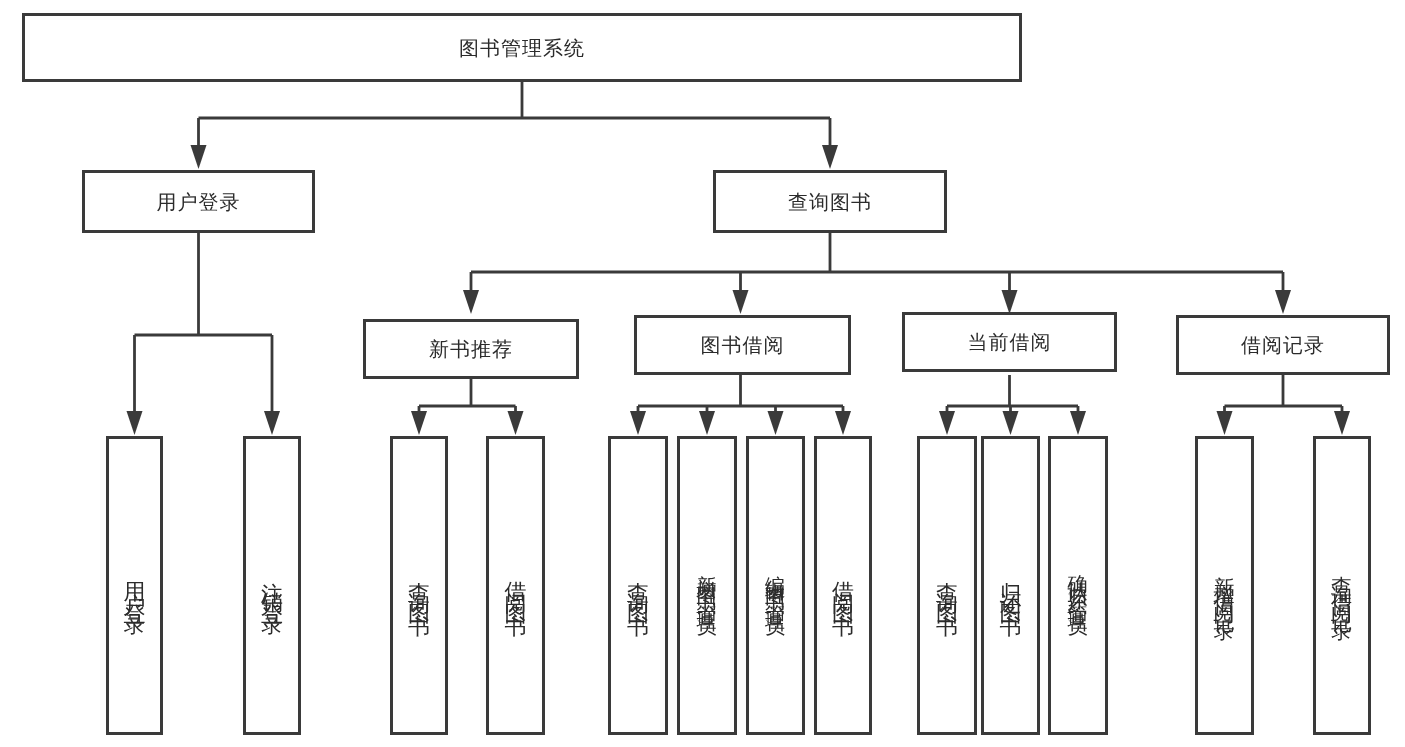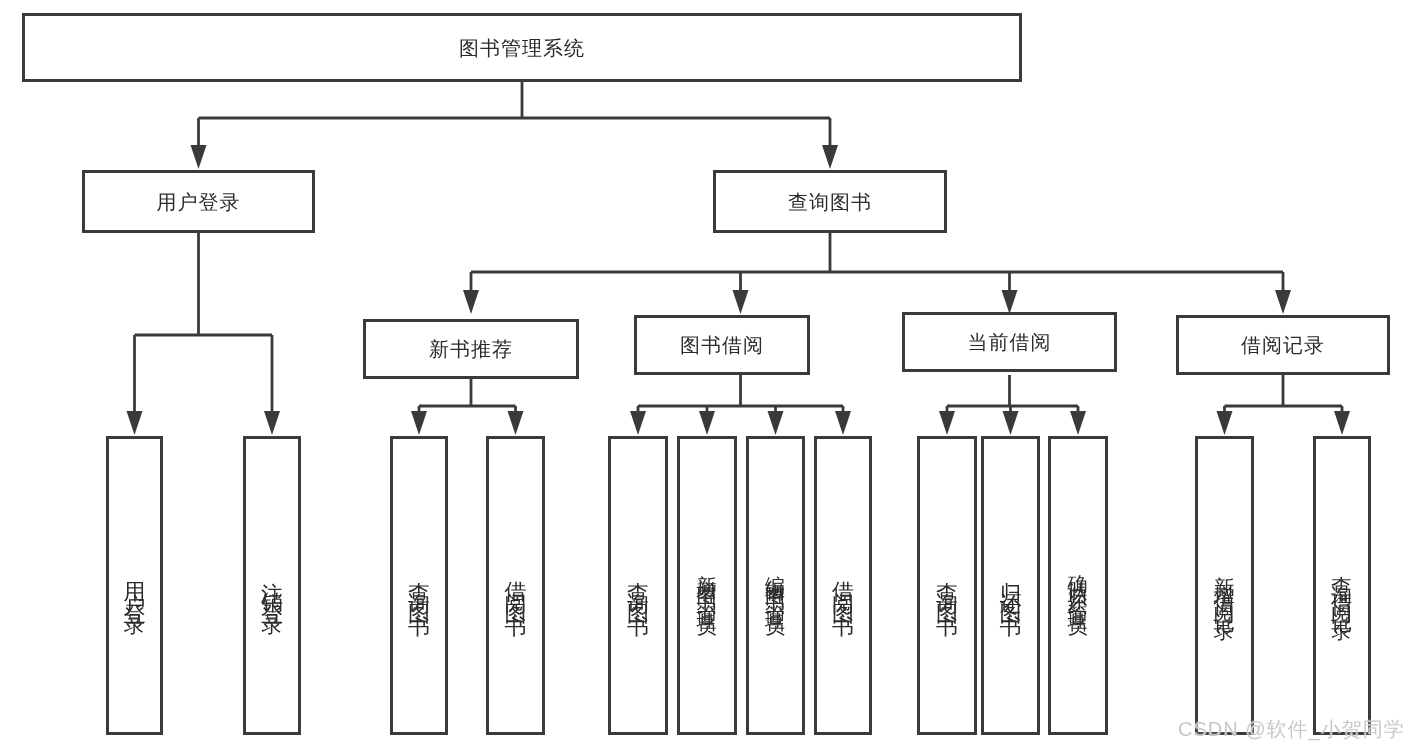--- a/index.html
+++ b/index.html
@@ -92,21 +92,21 @@
       </div>
       <div class="node h" style="left: 82px; top: 170px; width: 233px; height: 63px;">
         <span class="label">用户登录</span>
       </div>
       <div class="node h" style="left: 713px; top: 170px; width: 234px; height: 63px;">
         <span class="label">查询图书</span>
       </div>
       <div class="node h" style="left: 363px; top: 319px; width: 216px; height: 60px;">
         <span class="label">新书推荐</span>
       </div>
-      <div class="node h" style="left: 634px; top: 315px; width: 176px; height: 60px;">
+      <div class="node h" style="left: 634px; top: 315px; width: 217px; height: 60px;">
         <span class="label">图书借阅</span>
       </div>
       <div class="node h" style="left: 902px; top: 312px; width: 215px; height: 60px;">
         <span class="label">当前借阅</span>
       </div>
       <div class="node h" style="left: 1176px; top: 315px; width: 214px; height: 60px;">
         <span class="label">借阅记录</span>
       </div>
       <div class="node v s-short" style="left: 106px; top: 436px; width: 57px; height: 299px;">
         <span class="label">用户登录</span>
@@ -141,14 +141,13 @@
       <div class="node v s-long" style="left: 1048px; top: 436px; width: 60px; height: 299px;">
         <span class="label">确认归还（管理员）</span>
       </div>
       <div class="node v s-med" style="left: 1195px; top: 436px; width: 59px; height: 299px;">
         <span class="label">新增借阅记录</span>
       </div>
       <div class="node v s-med" style="left: 1313px; top: 436px; width: 58px; height: 299px;">
         <span class="label">查询借阅记录</span>
       </div>
     </div>
-  <div class="watermark">CSDN @软件_小贺同学</div>
 </div>
 
 </body></html>

